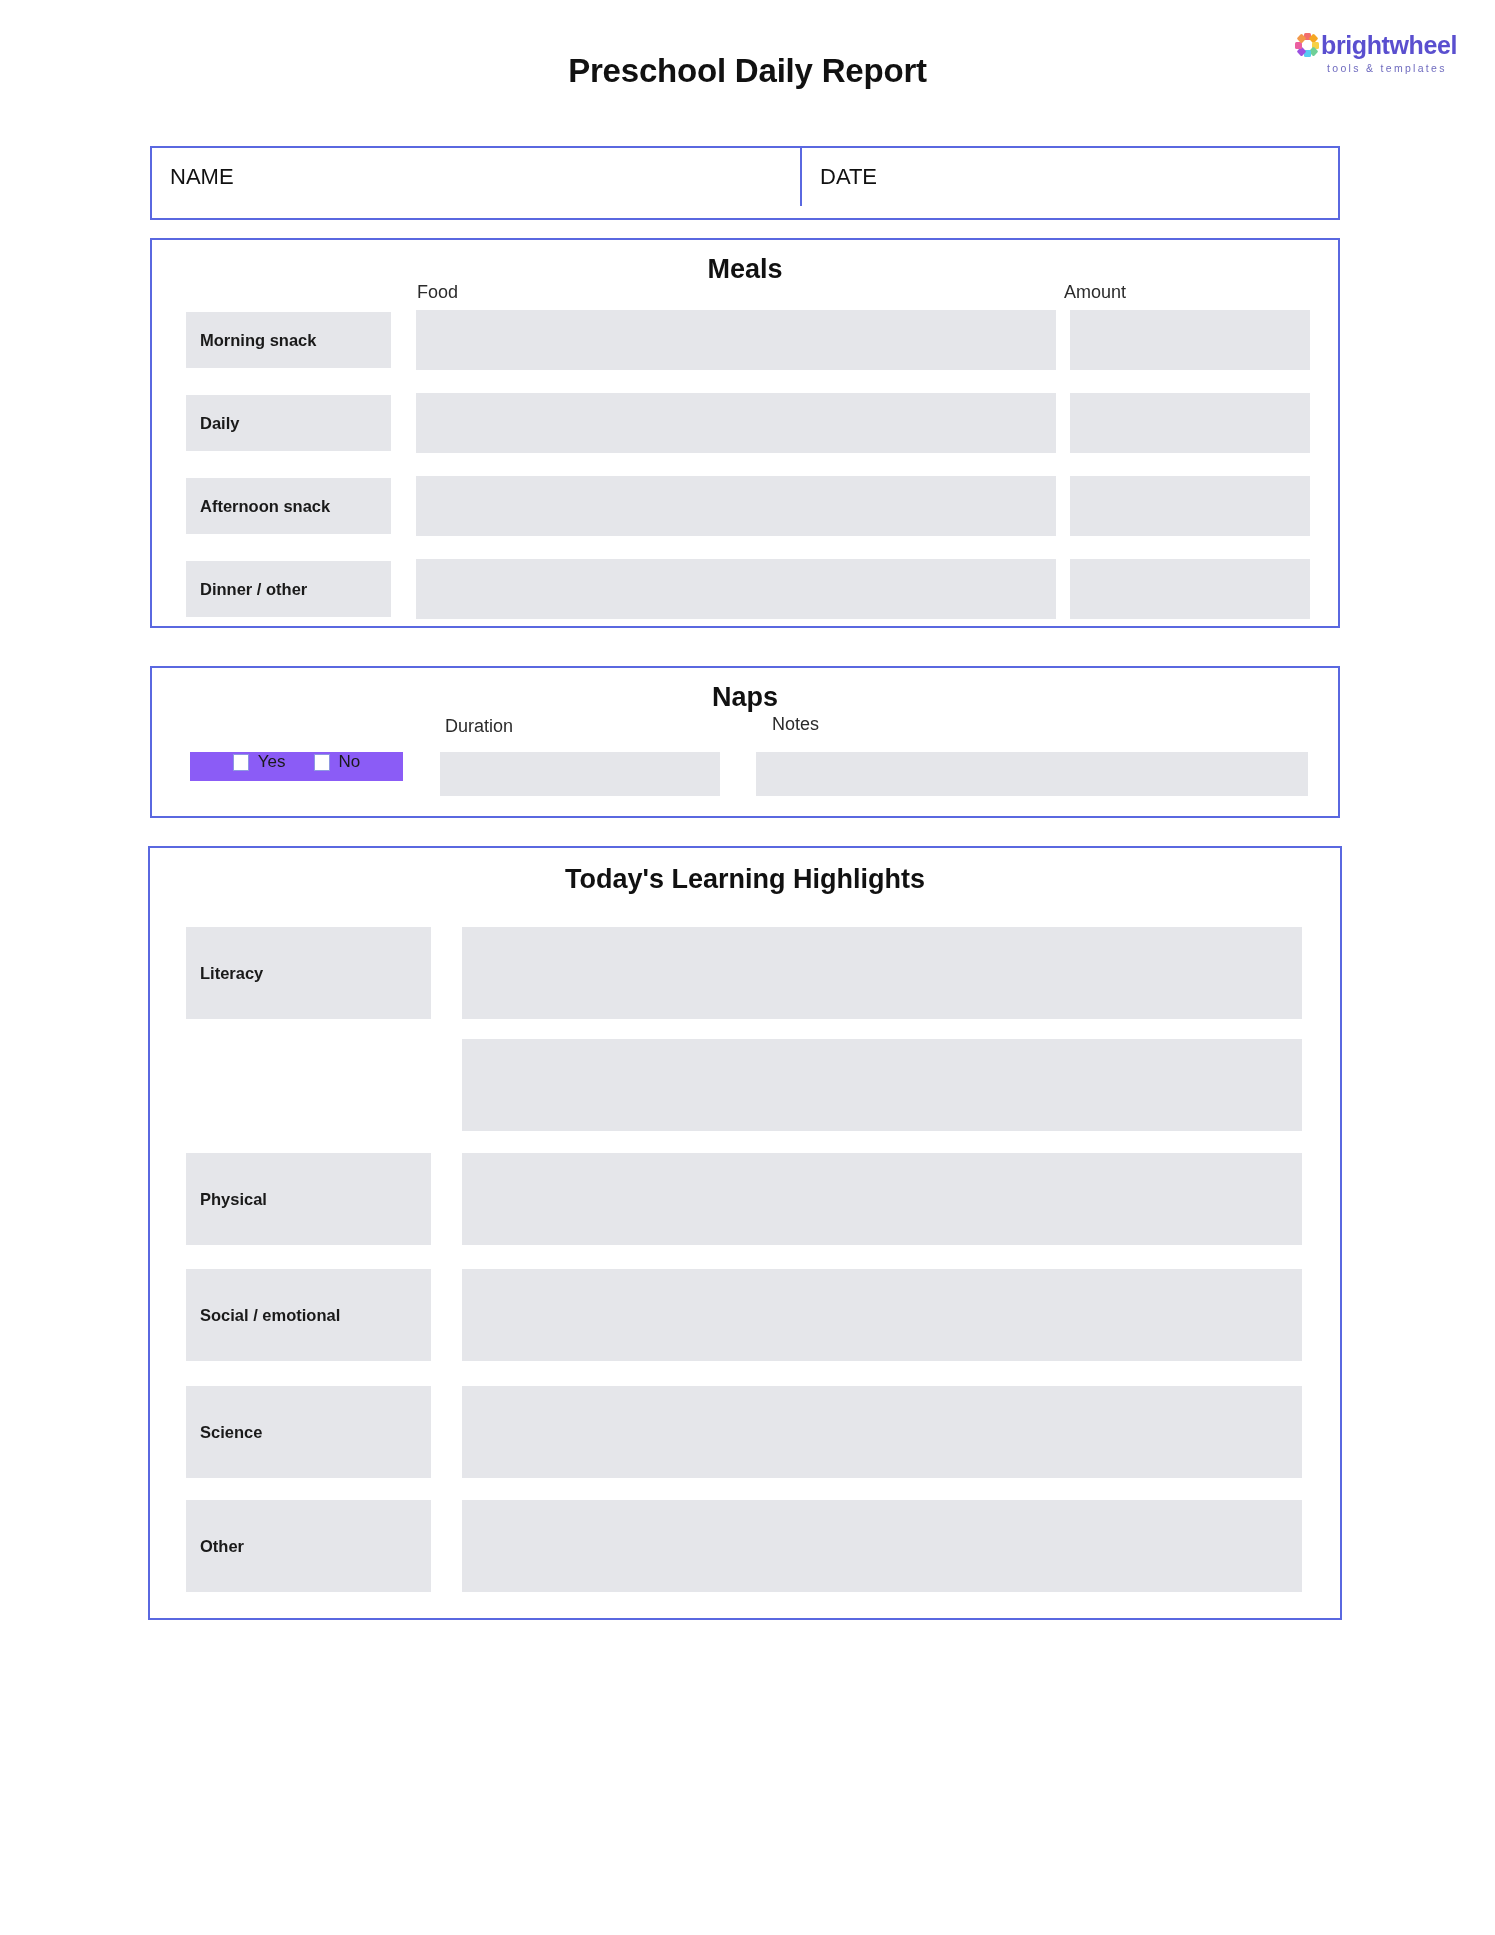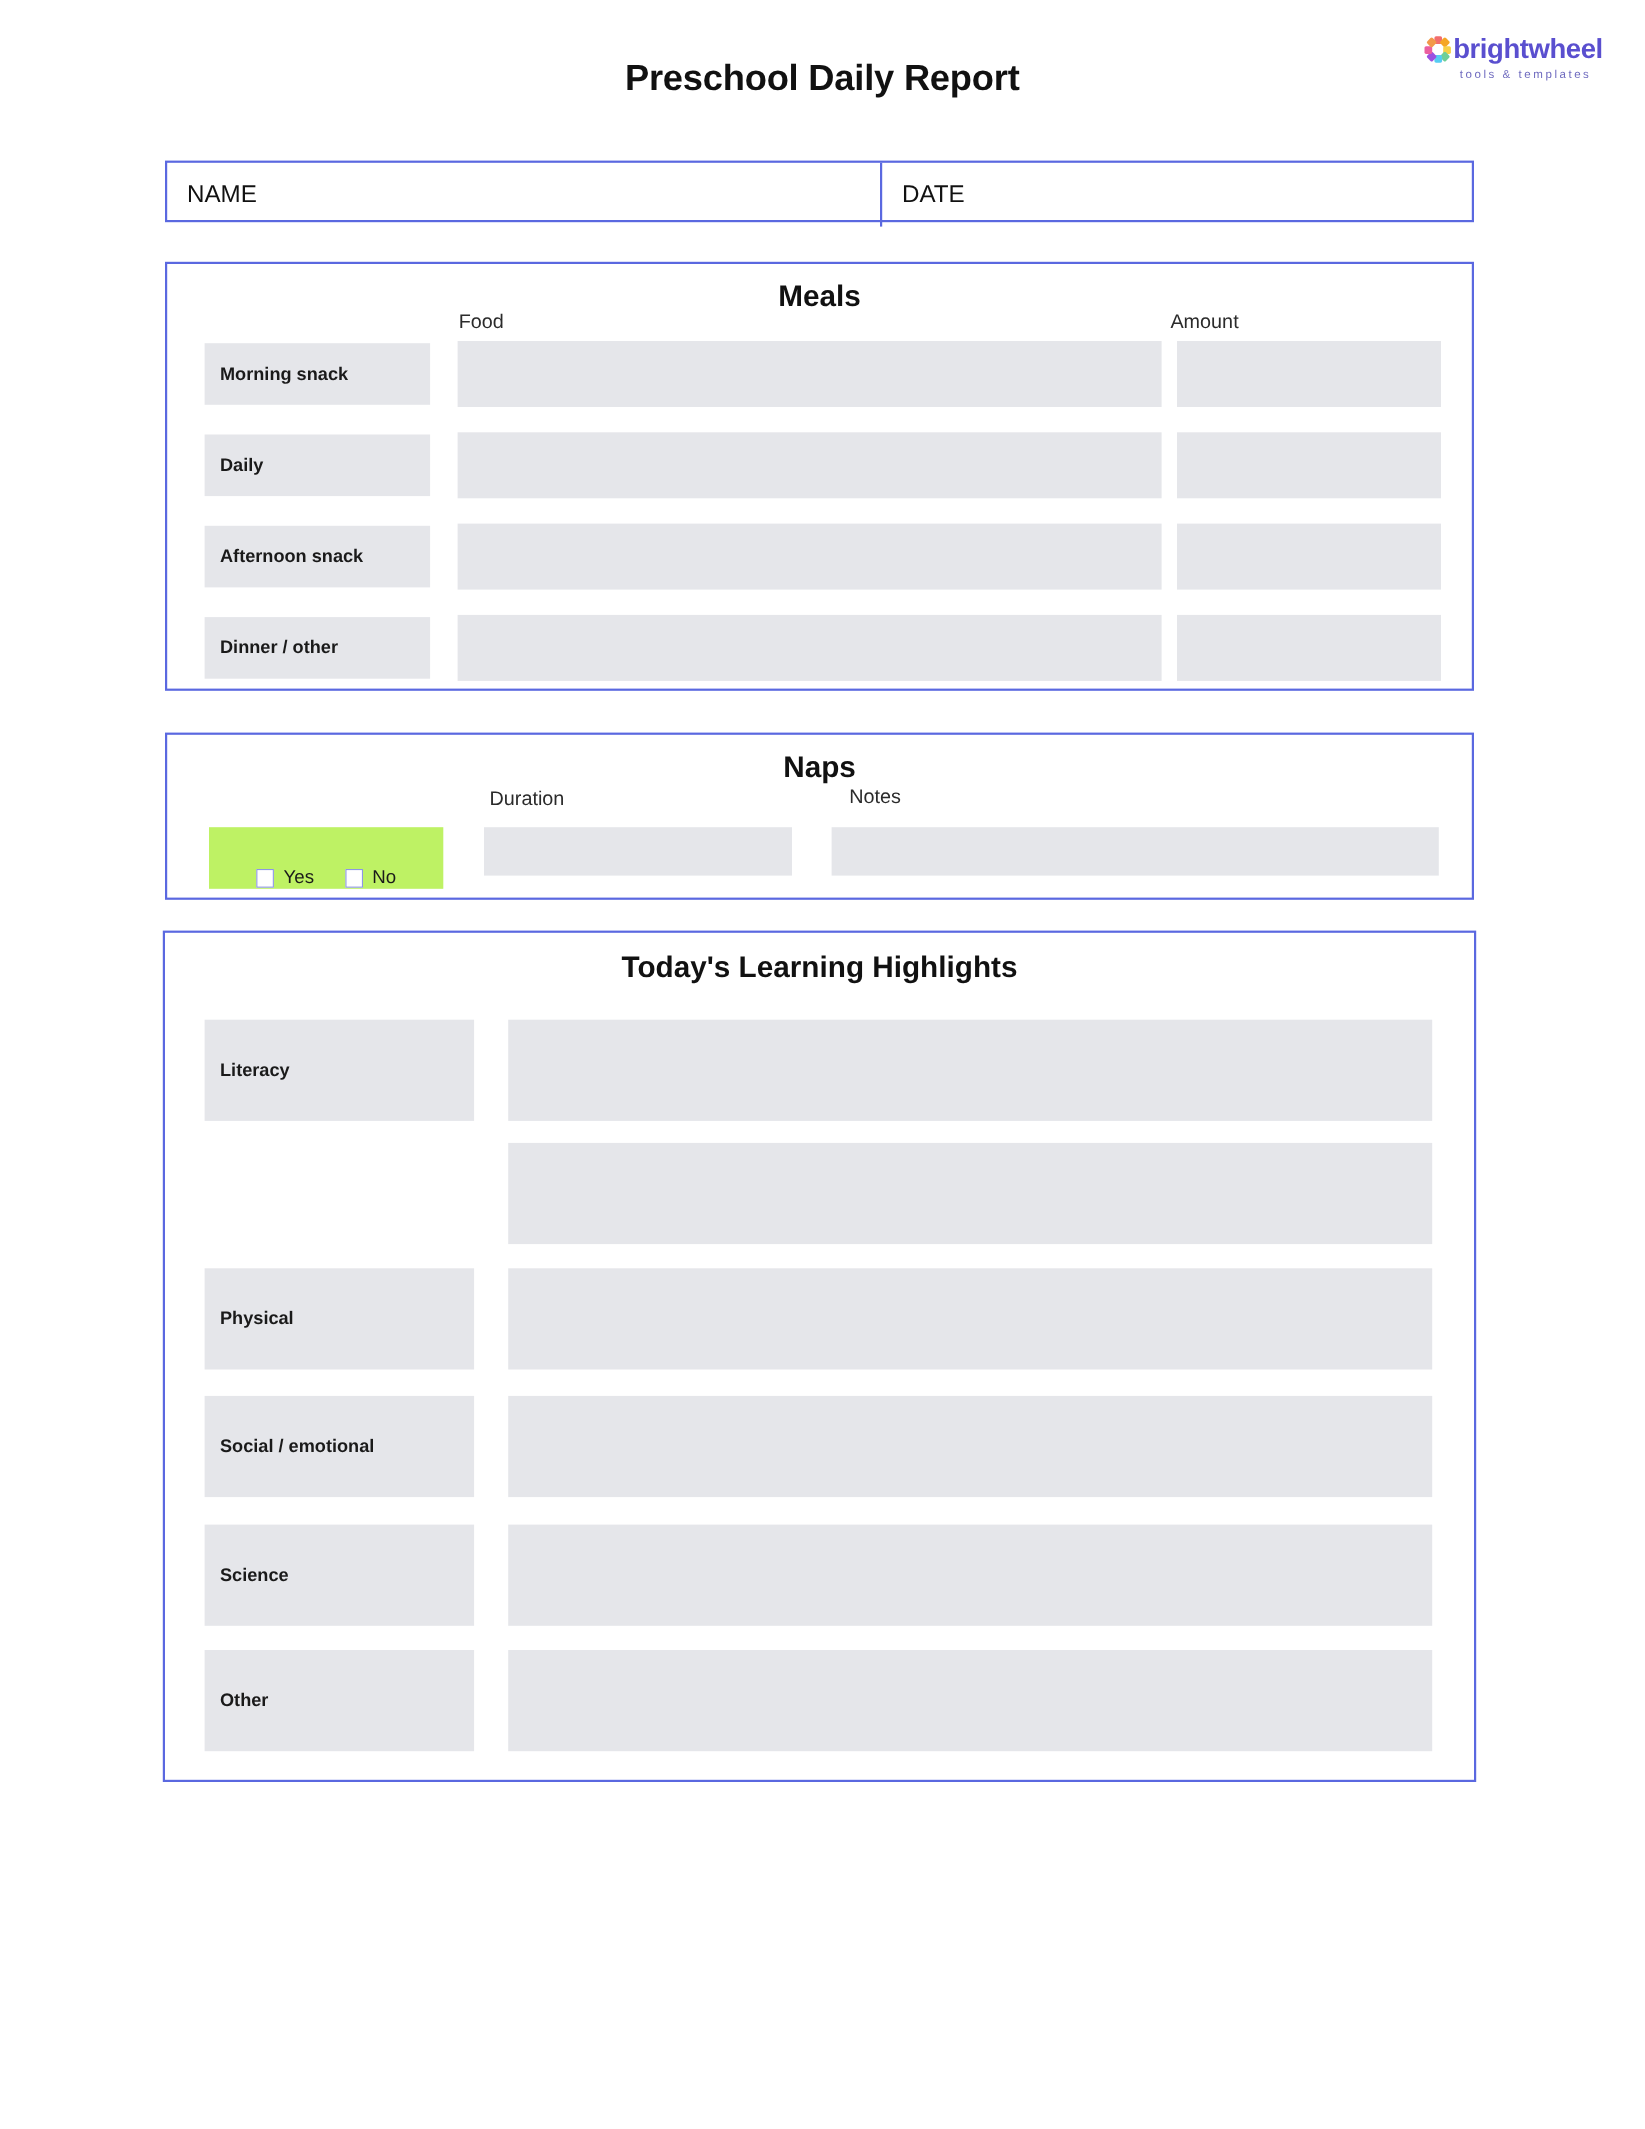--- a/index.html
+++ b/index.html
@@ -109,21 +109,21 @@
   }
 
   .col-head {
     position: absolute;
     font-size: 18px;
     font-weight: normal;
     color: #2b2b2b;
   }
 
   
-  #name-date-panel { left: 150px; top: 146px; width: 1190px; height: 56px; }
+  #name-date-panel { left: 150px; top: 146px; width: 1190px; height: 74px; }
   .nd-cell {
     position: absolute;
     top: 0;
     height: 58px;
     display: flex;
     align-items: center;
     padding-left: 18px;
     font-size: 22px;
     color: #111111;
   }
@@ -139,24 +139,24 @@
   
   #meals-panel { left: 150px; top: 238px; width: 1190px; height: 390px; }
 
   
   #naps-panel { left: 150px; top: 666px; width: 1190px; height: 152px; }
   #nap-toggle-box {
     position: absolute;
     left: 38px;
     top: 84px;
     width: 213px;
-    height: 56px;
-    background: #bef264;
-    display: flex;
-    align-items: flex-end;
+    height: 29px;
+    background: #8b5cf6;
+    display: flex;
+    align-items: flex-start;
     justify-content: center;
     gap: 28px;
   }
   .checkopt {
     display: flex;
     align-items: center;
     gap: 9px;
     font-size: 17px;
     color: #1a1a1a;
   }

